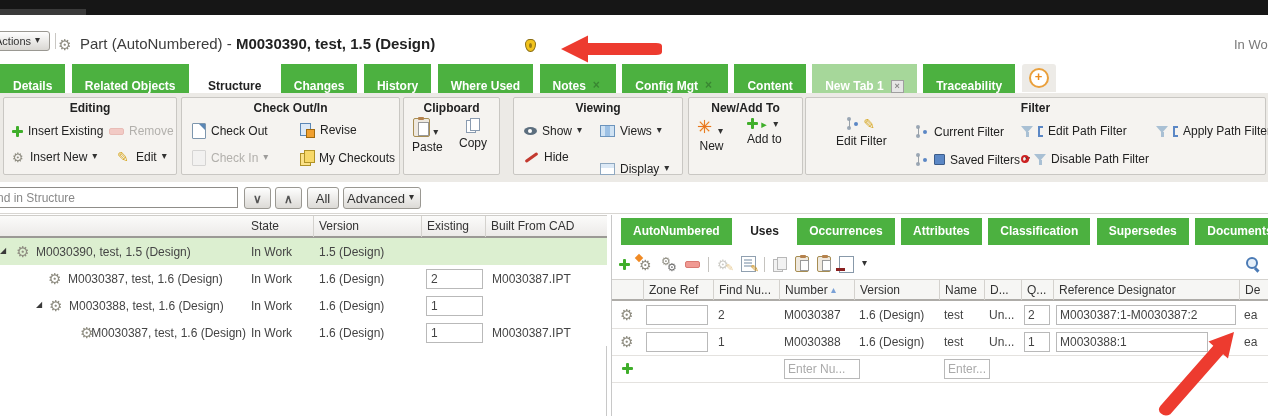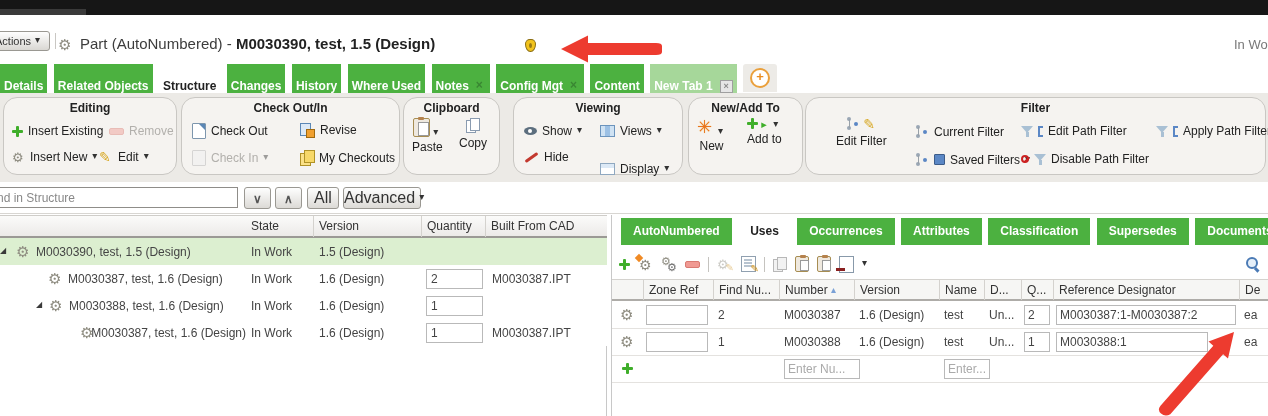--- a/index.html
+++ b/index.html
@@ -12,41 +12,41 @@
   .header{position:absolute;left:0;top:15px;width:1268px;height:49px;background:#fff}
   .actions-btn{position:absolute;left:-12px;top:16px;width:62px;height:20px;
     background:linear-gradient(#fefefe,#d9d7d3);border:1px solid #9a9892;border-radius:3px;
     font-size:11px;color:#333;display:flex;align-items:center;justify-content:flex-end;gap:4px;padding:0 6px;box-sizing:border-box}
   .hsep{position:absolute;left:55px;top:18px;width:1px;height:16px;background:#c9c7c3}
   .title-wrap{position:absolute;left:80px;top:20px;font-size:15px;color:#3c3c3c;white-space:nowrap}
   .title-wrap b{color:#222}
   .state-label{position:absolute;left:1234px;top:22px;font-size:13px;color:#777;white-space:nowrap}
   
   .tabbar{position:absolute;left:0;top:64px;width:1268px;height:29px;white-space:nowrap}
-  .tab{display:inline-flex;align-items:center;gap:7px;height:44px;padding:0 4px;background:#4cb140;
+  .tab{display:inline-flex;align-items:center;gap:7px;height:44px;padding:0 13px;background:#4cb140;
        color:#fff;font-weight:bold;font-size:12px;margin-right:2px;vertical-align:top;cursor:default}
   .tab.active{background:#fff;color:#222}
   .tab.faded{background:#a6d79a}
   .plus-tab{display:inline-flex;align-items:center;justify-content:center;width:34px;height:28px;
     background:#edebe7;border-radius:3px 3px 0 0;vertical-align:top}
   
   .toolbar{position:absolute;left:0;top:93px;width:1268px;height:89px;background:#eceae6;border-bottom:1px solid #cfcdc9}
-  .grp{position:absolute;top:4px;height:78px;background:#f5f3f0;border:1px solid #c9c7c3;border-radius:14px;box-sizing:border-box}
+  .grp{position:absolute;top:4px;height:78px;background:#f5f3f0;border:1px solid #c9c7c3;border-radius:2px;box-sizing:border-box}
   .grp-title{position:absolute;left:0;right:0;top:3px;text-align:center;font-size:12px;font-weight:bold;color:#222}
   .tbtn{position:absolute;display:flex;align-items:center;gap:5px;font-size:12px;color:#222;white-space:nowrap;cursor:default}
   .tbtn.disabled{color:#b2b0ac}
   .tbtn.disabled .ic{opacity:.45}
   .bigbtn{position:absolute;display:flex;flex-direction:column;align-items:center;gap:3px;font-size:12px;color:#222;white-space:nowrap}
   .bigrow{display:flex;align-items:flex-end;gap:3px}
   
   .searchrow{position:absolute;left:0;top:182px;width:1268px;height:31px;background:#fff;border-bottom:1px solid #d8d6d2}
   .search-input{position:absolute;left:-8px;top:5px;width:246px;height:21px;border:1px solid #8f8d89;
     font-family:"Liberation Sans",sans-serif;font-size:12px;color:#888;padding:0 4px;box-sizing:border-box}
   .btn{position:absolute;top:5px;height:22px;background:linear-gradient(#fefefe,#dcdad6);
-    border:1px solid #9a9892;border-radius:3px;font-size:16px;color:#333;
+    border:1px solid #9a9892;border-radius:3px;font-size:13px;color:#333;
     display:flex;align-items:center;justify-content:center;gap:4px;box-sizing:border-box}
   
   .leftpanel{position:absolute;left:0;top:215px;width:607px;height:201px;border-right:1px solid #c8c8c8;box-sizing:border-box}
   .lt-head{position:absolute;left:0;top:0;width:607px;height:23px;
     background:linear-gradient(#fbfbfa,#eceae8);border-top:1px solid #cfcdc9;border-bottom:2px solid #9b9995;box-sizing:border-box}
   .lt-hcell{position:absolute;top:0;height:21px;line-height:21px;font-size:12px;color:#333;
     border-right:1px solid #d4d2ce;padding-left:5px;box-sizing:border-box;white-space:nowrap}
   .lt-row{position:absolute;left:0;width:607px;height:27px;font-size:12px;color:#444;background:#fff}
   .lt-row.selected{background:#dcefd0}
   .cell{position:absolute;top:0;height:27px;display:flex;align-items:center;white-space:nowrap}
@@ -206,20 +206,23 @@
         <span>Config Mgt</span>
         <span class="ic tabx"></span>
       </span>
     <span class="tab">
         <span>Content</span>
       </span>
     <span class="tab faded">
         <span>New Tab 1</span>
         <span class="tabxbox">×</span>
       </span>
+    <span class="tab">
+        <span>Traceability</span>
+      </span>
     <span class="plus-tab">
         <span class="plusround"></span>
       </span>
   </div>
 
   <div class="toolbar">
 
     <div class="grp" style="left:3px;width:174px">
       <div class="grp-title">Editing</div>
       <div class="tbtn" style="left:8px;top:26px">
@@ -228,21 +231,21 @@
       </div>
       <div class="tbtn disabled" style="left:105px;top:26px">
         <span class="ic minus"></span>
           <span>Remove</span>
       </div>
       <div class="tbtn" style="left:8px;top:52px">
         <span class="ic gear-sm"></span>
           <span>Insert New</span>
           <span class="ic caret-d"></span>
       </div>
-      <div class="tbtn" style="left:95px;top:52px">
+      <div class="tbtn" style="left:113px;top:52px">
         <span class="ic pencil"></span>
           <span>Edit</span>
           <span class="ic caret-d"></span>
       </div>
     </div>
 
     <div class="grp" style="left:181px;width:219px">
       <div class="grp-title">Check Out/In</div>
       <div class="tbtn" style="left:10px;top:25px">
         <span class="ic page fold"></span>
@@ -371,21 +374,21 @@
     <div class="btn" style="left:343px;width:78px">
         <span>Advanced</span>
         <span class="ic caret-d"></span>
       </div>
   </div>
 
   <div class="leftpanel">
     <div class="lt-head">
       <div class="lt-hcell" style="left:246px;width:68px"><span>State</span></div>
       <div class="lt-hcell" style="left:314px;width:108px"><span>Version</span></div>
-      <div class="lt-hcell" style="left:422px;width:64px"><span>Quantity</span></div>
+      <div class="lt-hcell" style="left:422px;width:64px"><span>Existing</span></div>
       <div class="lt-hcell" style="left:486px;width:121px;border-right:none"><span>Built From CAD</span></div>
     </div>
 
     <div class="lt-row selected" style="top:23px">
       <div class="cell" style="left:0;width:246px">
         <span class="ic tree-exp" style="margin-left:0"></span>
         <span class="ic gear-g" style="margin-left:7px"></span>
         <span style="margin-left:5px">M0030390, test, 1.5 (Design)</span>
       </div>
       <div class="cell" style="left:251px;width:63px">In Work</div>

